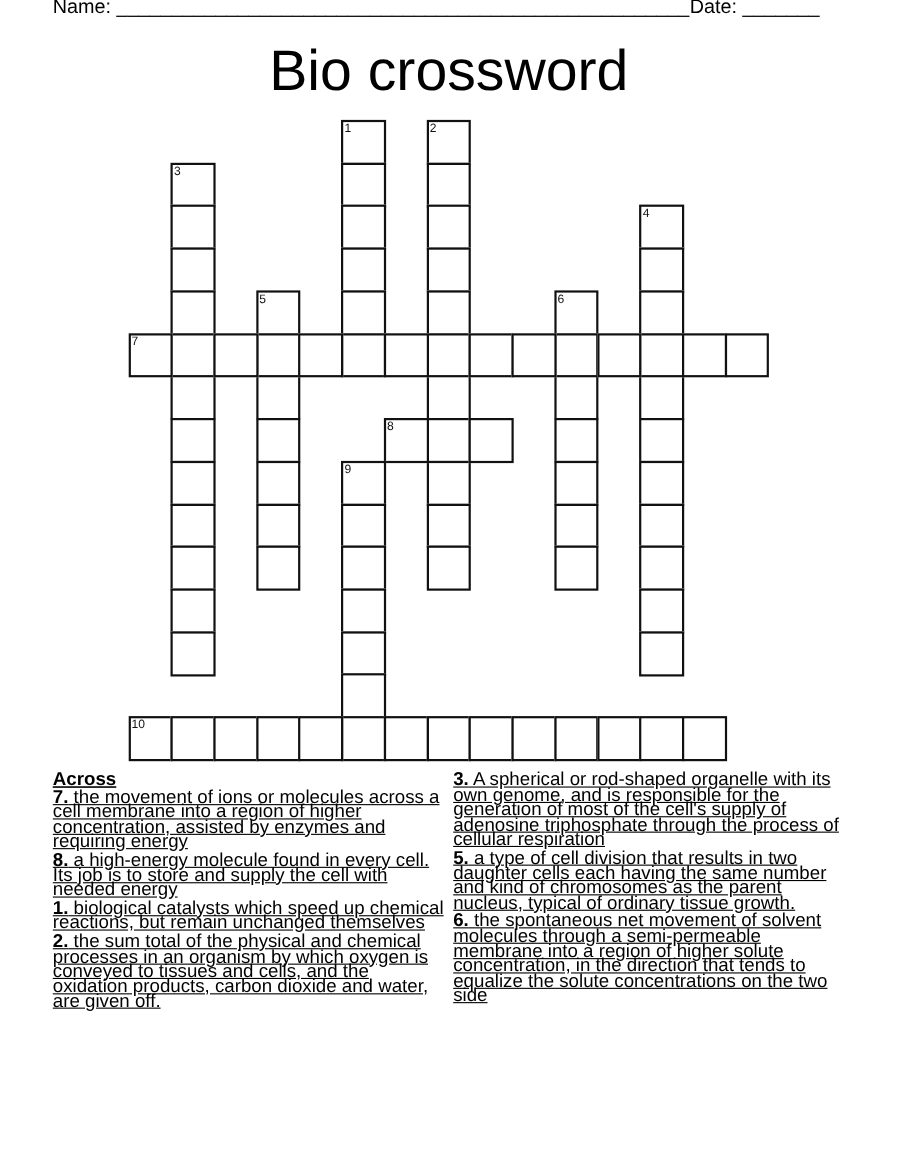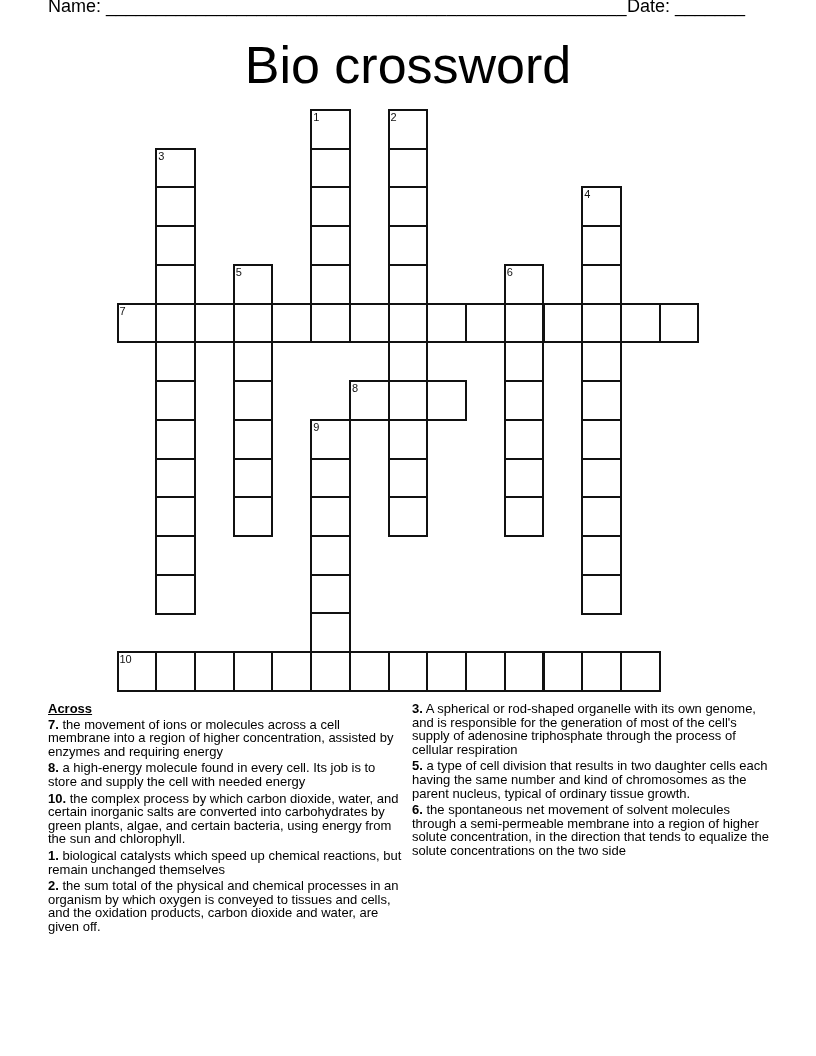--- a/index.html
+++ b/index.html
@@ -7,21 +7,21 @@
          font-family: "Liberation Sans", sans-serif; color: #000; }
   .hdr { position: absolute; top: -4px; font-size: 18px; white-space: nowrap; }
   .hdr-name { left: 48px; }
   .hdr-date { left: 627px; }
   .title { position: absolute; top: 34px; left: 0; width: 816px; text-align: center;
            font-size: 52px; line-height: 62px; }
   #grid { position: absolute; left: 0; top: 0; width: 816px; height: 700px; }
   .cell { position: absolute; box-sizing: border-box; width: 40.7px; height: 40.8px;
           border: 2px solid #111; background: #fff; }
   .cell .num { position: absolute; left: 1px; top: 0px; font-size: 11px; line-height: 12px; color: #111; }
-  .clues { position: absolute; top: 702px; font-size: 13px; line-height: 13.6px; }
+  .clues { position: absolute; top: 702px; font-size: 17px; line-height: 13.6px; text-decoration: underline; }
   .clues-left { left: 48px; width: 356px; }
   .clues-right { left: 412px; width: 360px; }
   .sec-head { font-weight: bold; text-decoration: underline; margin-bottom: 2px; }
   .clue { margin-bottom: 3px; }
   .clue b { font-weight: bold; }
 </style>
 </head>
 <body>
 
 <div class="hdr hdr-name">Name: ____________________________________________________</div>
@@ -134,21 +134,20 @@
     <div class="cell" style="left: 503.8px; top: 651.22px;"></div>
     <div class="cell" style="left: 542.53px; top: 651.22px;"></div>
     <div class="cell" style="left: 581.26px; top: 651.22px;"></div>
     <div class="cell" style="left: 619.99px; top: 651.22px;"></div>
   </div>
 
 <div class="clues clues-left">
   <div class="sec-head">Across</div>
   <div class="clue"><b>7.</b><span> the movement of ions or molecules across a cell membrane into a region of higher concentration, assisted by enzymes and requiring energy</span></div>
   <div class="clue"><b>8.</b><span> a high-energy molecule found in every cell. Its job is to store and supply the cell with needed energy</span></div>
-  <div class="clue"><b>10.</b><span> the complex process by which carbon dioxide, water, and certain inorganic salts are converted into carbohydrates by green plants, algae, and certain bacteria, using energy from the sun and chlorophyll.</span></div>
   <div class="clue"><b>1.</b><span> biological catalysts which speed up chemical reactions, but remain unchanged themselves</span></div>
   <div class="clue"><b>2.</b><span> the sum total of the physical and chemical processes in an organism by which oxygen is conveyed to tissues and cells, and the oxidation products, carbon dioxide and water, are given off.</span></div>
 </div>
 
 <div class="clues clues-right">
   <div class="clue"><b>3.</b><span> A spherical or rod-shaped organelle with its own genome, and is responsible for the generation of most of the cell's supply of adenosine triphosphate through the process of cellular respiration</span></div>
   <div class="clue"><b>5.</b><span> a type of cell division that results in two daughter cells each having the same number and kind of chromosomes as the parent nucleus, typical of ordinary tissue growth.</span></div>
   <div class="clue"><b>6.</b><span> the spontaneous net movement of solvent molecules through a semi-permeable membrane into a region of higher solute concentration, in the direction that tends to equalize the solute concentrations on the two side</span></div>
 </div>
 

